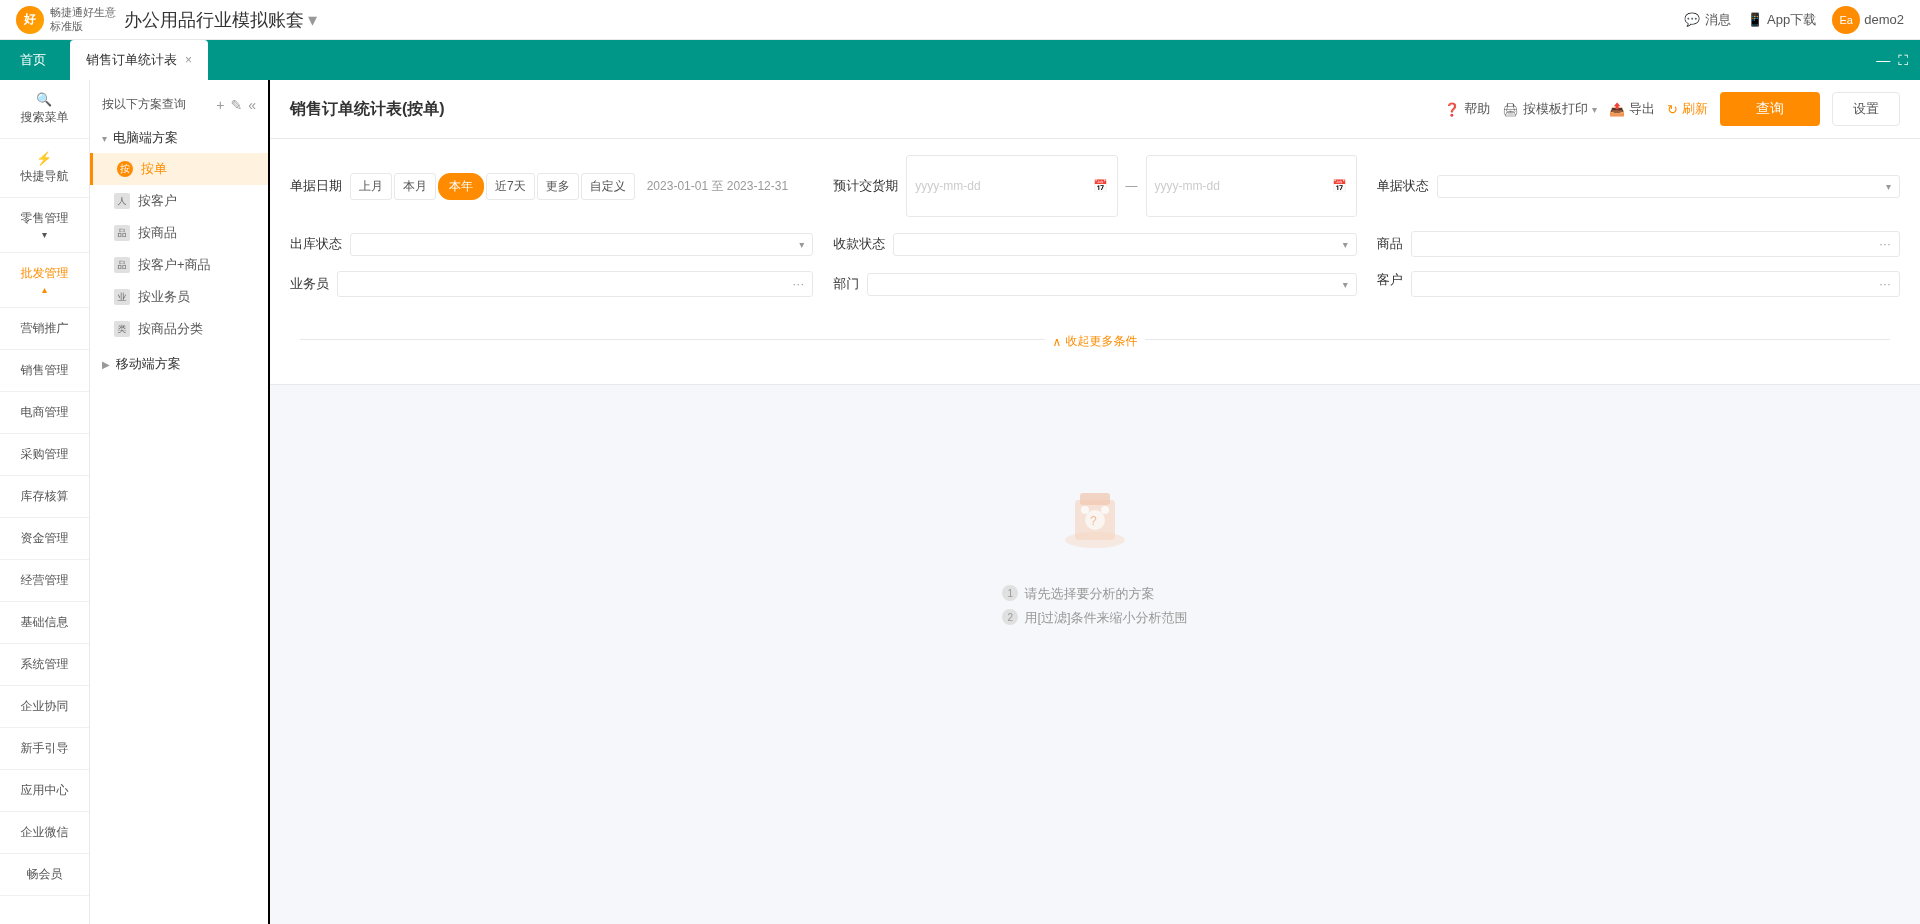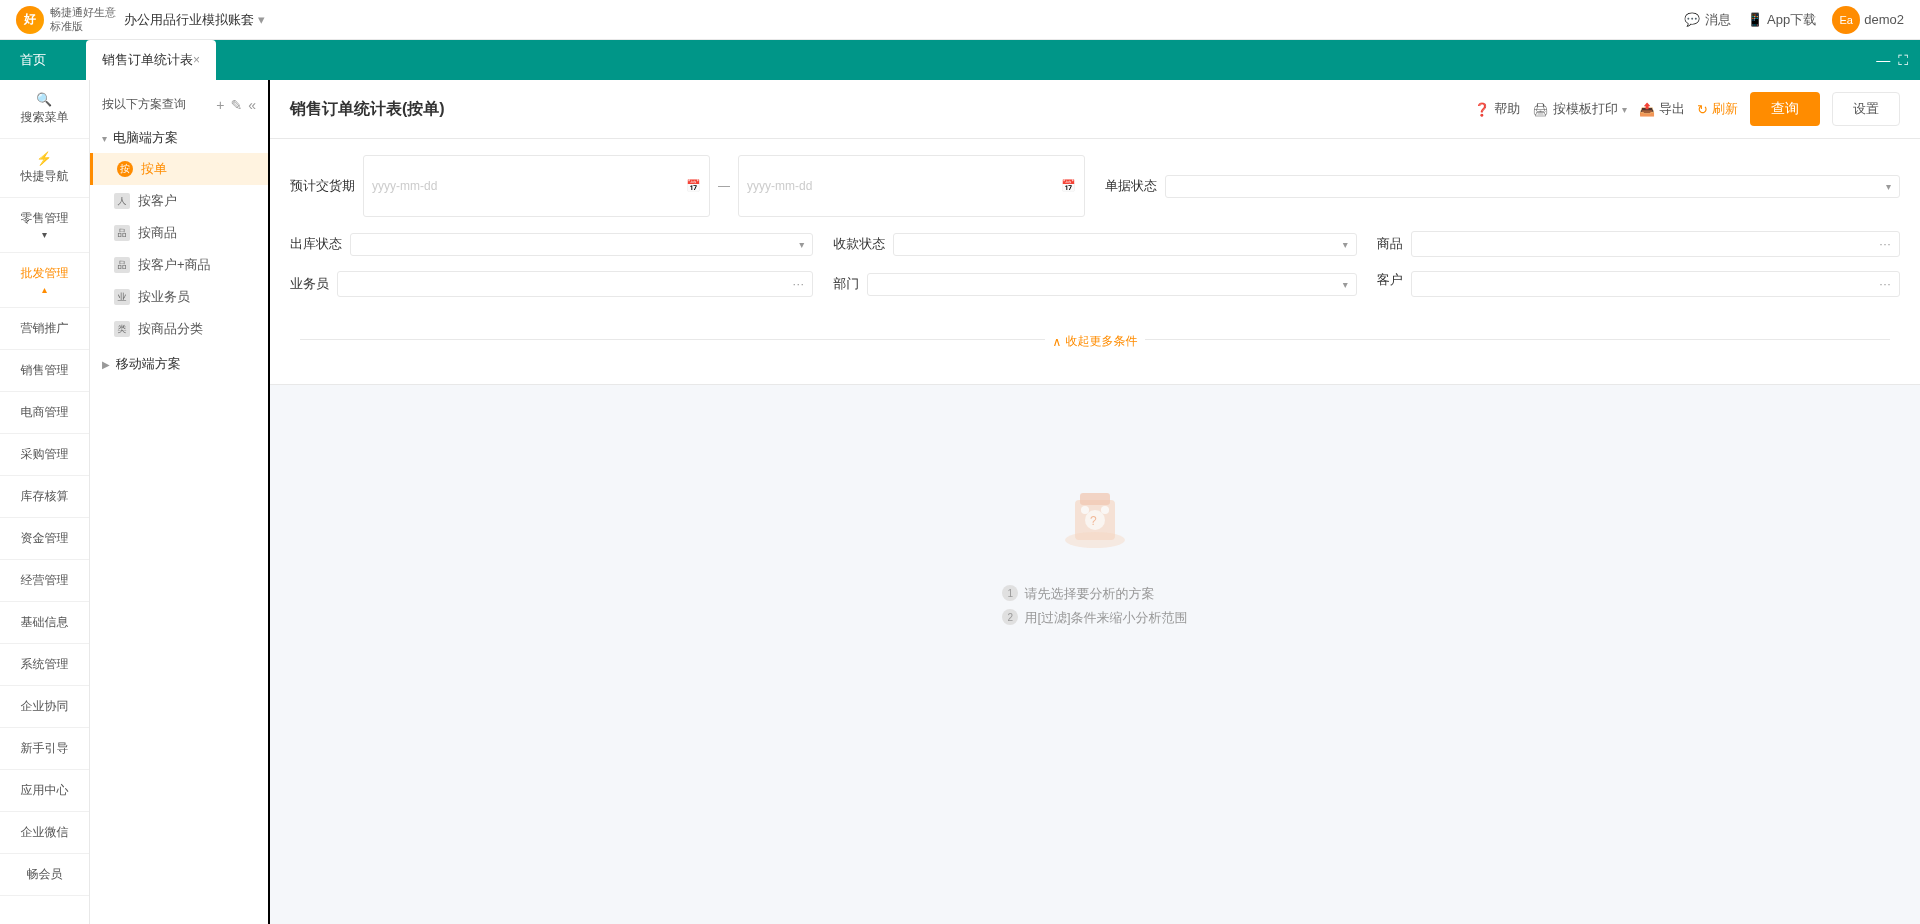--- a/index.html
+++ b/index.html
@@ -4,29 +4,29 @@
   <style>
     * { box-sizing: border-box; margin: 0; padding: 0; }
     body { font-family: 'Microsoft YaHei', sans-serif; font-size: 13px; background: #f5f5f5; color: #333; display: flex; flex-direction: column; height: 100vh; overflow: hidden; }
 
     
     .top-bar { height: 40px; background: #fff; display: flex; align-items: center; padding: 0 16px; border-bottom: 1px solid #e8e8e8; justify-content: space-between; flex-shrink: 0; }
     .top-bar-left { display: flex; align-items: center; gap: 8px; }
     .logo-area { display: flex; align-items: center; gap: 6px; }
     .logo-circle { width: 28px; height: 28px; background: linear-gradient(135deg, #ff8c00, #ffa500); border-radius: 50%; display: flex; align-items: center; justify-content: center; color: white; font-size: 12px; font-weight: bold; }
     .logo-text { font-size: 11px; color: #666; line-height: 1.2; }
-    .top-bar-title { font-size: 13px; color: #333; display: flex; align-items: center; gap: 4px; }
+    .top-bar-title { font-size: 18px; color: #333; display: flex; align-items: center; gap: 4px; }
     .top-bar-right { display: flex; align-items: center; gap: 16px; }
     .top-bar-action { display: flex; align-items: center; gap: 4px; font-size: 13px; color: #555; cursor: pointer; }
     .user-avatar { width: 28px; height: 28px; background: #ff8c00; border-radius: 50%; display: flex; align-items: center; justify-content: center; color: white; font-size: 11px; }
 
     
     .tab-bar { height: 40px; background: #009688; display: flex; align-items: center; padding: 0 0; flex-shrink: 0; }
     .tab-home { padding: 16px 20px; color: white; font-size: 13px; cursor: pointer; height: 100%; display: flex; align-items: center; }
-    .tab-active { background: white; color: #333; height: 100%; display: flex; align-items: center; padding: 0 16px; border-radius: 4px 4px 0 0; margin-left: 20px; }
+    .tab-active { background: white; color: #333; height: 100%; display: flex; align-items: center; padding: 0 16px; gap: 8px; border-radius: 4px 4px 0 0; margin-left: 4px; }
     .tab-close { color: #999; cursor: pointer; font-size: 12px; }
     .tab-bar-actions { margin-left: auto; display: flex; align-items: center; gap: 8px; padding-right: 12px; }
     .tab-bar-icon { color: white; cursor: pointer; font-size: 14px; }
 
     
     .main-layout { display: flex; flex: 1; overflow: hidden; }
 
     
     .sidebar { width: 90px; background: white; border-right: 1px solid #e8e8e8; display: flex; flex-direction: column; overflow-y: auto; flex-shrink: 0; }
     .sidebar-item { padding: 12px 0; text-align: center; cursor: pointer; color: #555; font-size: 13px; border-bottom: 1px solid #f0f0f0; display: flex; flex-direction: column; align-items: center; gap: 2px; }
@@ -64,21 +64,21 @@
     .filter-row:last-child { margin-bottom: 0; }
     .filter-label { font-size: 13px; color: #333; white-space: nowrap; }
     .date-btn { padding: 4px 8px; border: 1px solid #e8e8e8; border-radius: 3px; font-size: 12px; cursor: pointer; color: #555; background: white; }
     .date-btn.active { background: #ff8c00; color: white; border-color: #ff8c00; border-radius: 12px; padding: 4px 10px; }
     .date-range { font-size: 12px; color: #999; margin-left: 4px; }
     .date-input { border: 1px solid #e8e8e8; border-radius: 3px; padding: 23px 8px; font-size: 12px; color: #999; flex: 1; min-width: 100px; display: flex; align-items: center; justify-content: space-between; }
     .date-separator { font-size: 12px; color: #999; }
     .select-input { border: 1px solid #e8e8e8; border-radius: 3px; padding: 5px 8px; font-size: 12px; color: #999; flex: 1; display: flex; align-items: center; justify-content: space-between; background: white; cursor: pointer; }
     .select-arrow { color: #999; font-size: 10px; }
     .input-dots { color: #999; cursor: pointer; }
-    .query-btn { background: #ff8c00; color: white; border: none; border-radius: 4px; padding: 8px 21px; font-size: 14px; cursor: pointer; white-space: nowrap; }
+    .query-btn { background: #ff8c00; color: white; border: none; border-radius: 4px; padding: 8px 36px; font-size: 14px; cursor: pointer; white-space: nowrap; }
     .settings-btn { background: white; color: #555; border: 1px solid #e8e8e8; border-radius: 4px; padding: 7px 20px; font-size: 13px; cursor: pointer; }
     .collapse-btn { display: flex; align-items: center; justify-content: center; padding: 8px; color: #ff8c00; font-size: 12px; cursor: pointer; gap: 4px; margin-top: 4px; }
 
     
     .empty-state { display: flex; flex-direction: column; align-items: center; justify-content: center; padding: 80px 20px; }
     .empty-illustration { width: 100px; height: 100px; margin-bottom: 20px; opacity: 0.7; }
     .empty-tips { list-style: none; }
     .empty-tips li { font-size: 13px; color: #999; margin-bottom: 6px; display: flex; align-items: flex-start; gap: 6px; }
     .tip-num { width: 16px; height: 16px; border-radius: 50%; background: #e0e0e0; display: flex; align-items: center; justify-content: center; font-size: 10px; color: #999; flex-shrink: 0; }
 
@@ -272,20 +272,32 @@
           </div>
           <button class="query-btn">查询</button>
           <button class="settings-btn">设置</button>
         </div>
       </div>
 
       <div class="filter-area">
 
         <div class="filter-row">
 
+          <div style="display:flex;align-items:center;gap:8px;flex:2;">
+            <span class="filter-label">单据日期</span>
+            <div class="filter-btn-group">
+              <button class="date-btn">上月</button>
+              <button class="date-btn">本月</button>
+              <button class="date-btn active">本年</button>
+              <button class="date-btn">近7天</button>
+              <button class="date-btn">更多</button>
+              <button class="date-btn">自定义</button>
+            </div>
+            <span class="date-range">2023-01-01 至 2023-12-31</span>
+          </div>
 
           <div style="display:flex;align-items:center;gap:8px;flex:2;">
             <span class="filter-label">预计交货期</span>
             <div class="date-input">
               <span style="color:#ccc;font-size:12px;">yyyy-mm-dd</span>
               <span style="color:#ccc;font-size:12px;">📅</span>
             </div>
             <span class="date-separator">—</span>
             <div class="date-input">
               <span style="color:#ccc;font-size:12px;">yyyy-mm-dd</span>

